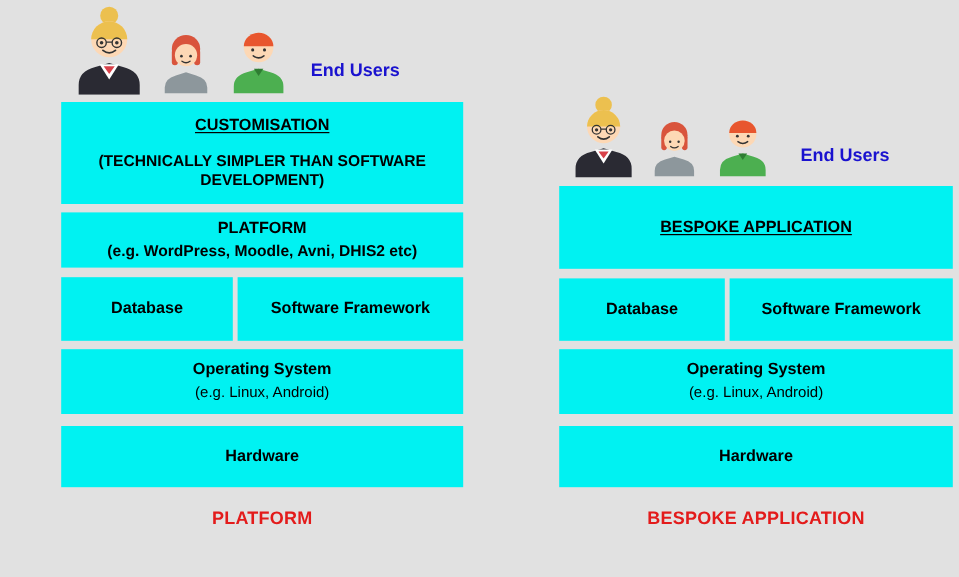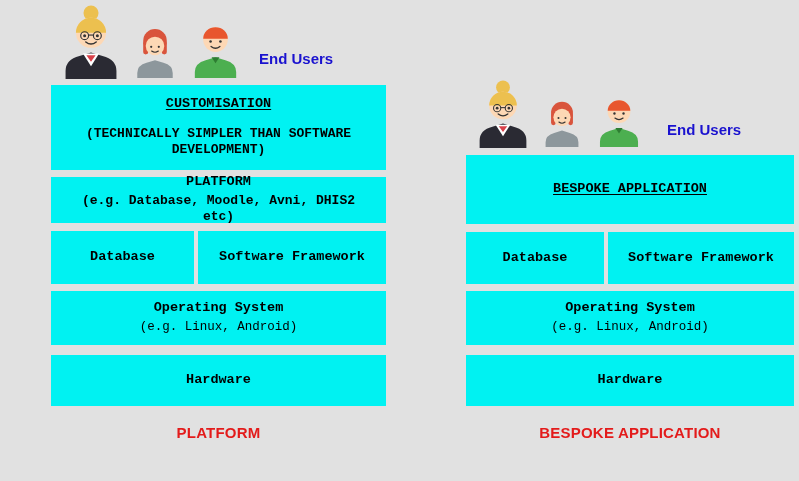--- a/index.html
+++ b/index.html
@@ -19,21 +19,20 @@
   .box {
     position: absolute;
     background: #00f2f2;
     display: flex;
     flex-direction: column;
     justify-content: center;
     align-items: center;
     text-align: center;
     box-sizing: border-box;
     padding: 4px 14px;
-    font-family: Liberation Mono, monospace;
   }
   .box .title {
     font-weight: bold;
     font-size: 13.5px;
     line-height: 1.25;
   }
   .box .title.underline {
     text-decoration: underline;
     text-underline-offset: 2px;
   }
@@ -113,21 +112,21 @@
   </div>
   <span class="end-users" style="left:243px;top:50px;">End Users</span>
 
   <div class="box" style="left:35px;top:85px;width:335px;height:85px;">
     <div class="title underline">CUSTOMISATION</div>
     <div class="subtitle-bold gap-lg" style="max-width:300px;">(TECHNICALLY SIMPLER THAN SOFTWARE DEVELOPMENT)</div>
   </div>
 
   <div class="box" style="left:35px;top:177px;width:335px;height:46px;">
     <div class="title">PLATFORM</div>
-    <div class="subtitle-bold gap-sm">(e.g. Database, Moodle, Avni, DHIS2 etc)</div>
+    <div class="subtitle-bold gap-sm">(e.g. WordPress, Moodle, Avni, DHIS2 etc)</div>
   </div>
 
   <div class="box" style="left:35px;top:231px;width:143px;height:53px;">
     <div class="title">Database</div>
   </div>
   <div class="box" style="left:182px;top:231px;width:188px;height:53px;">
     <div class="title">Software Framework</div>
   </div>
 
   <div class="box" style="left:35px;top:291px;width:335px;height:54px;">

